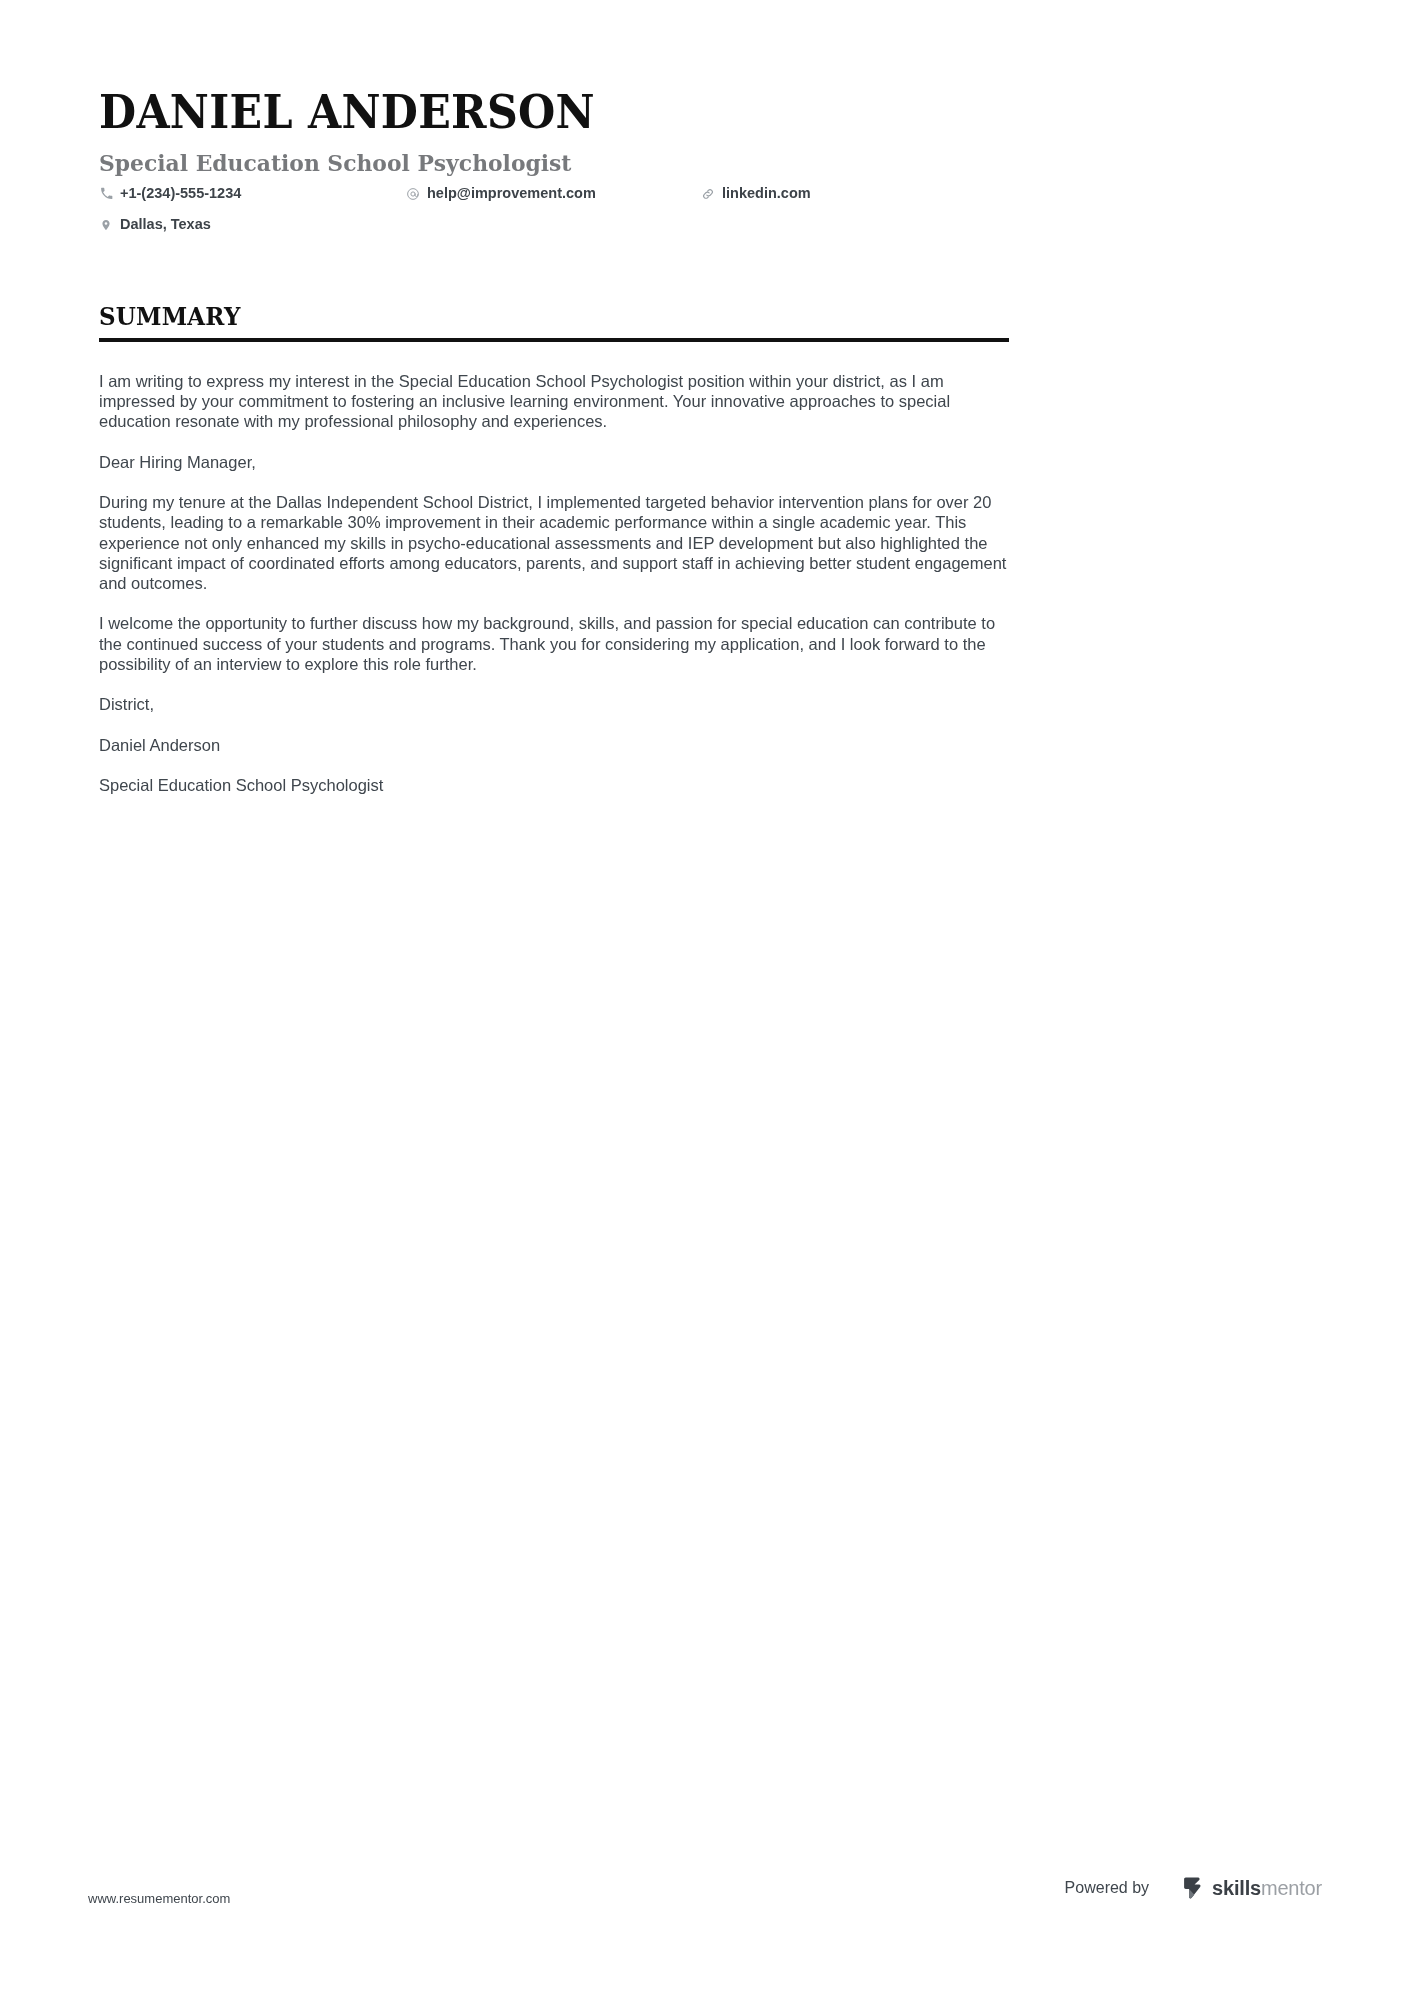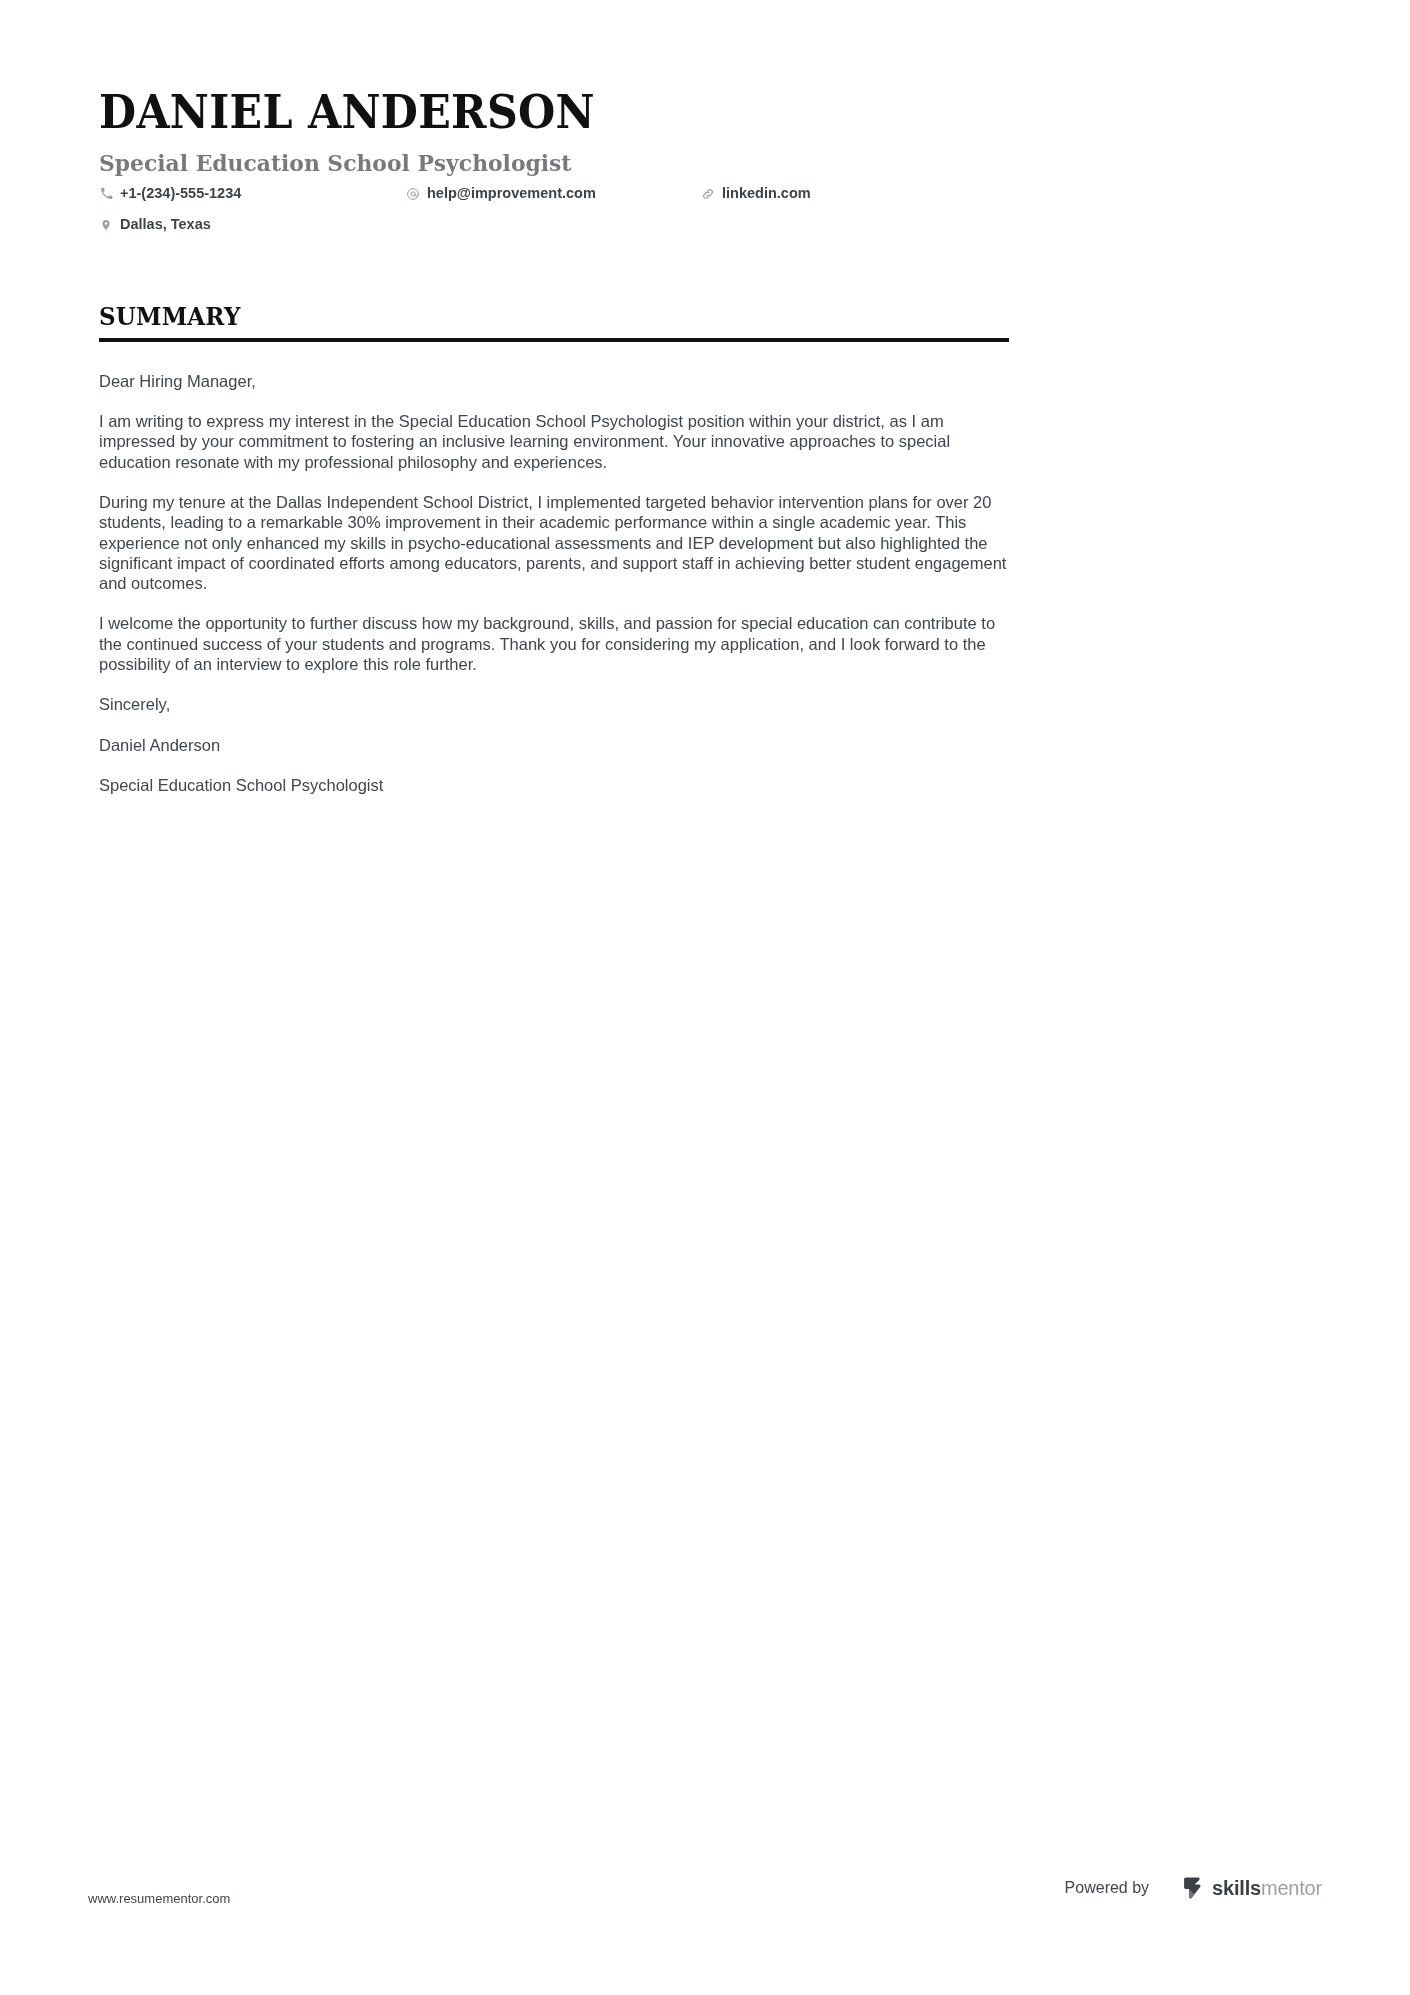--- a/index.html
+++ b/index.html
@@ -233,25 +233,25 @@
         <span>Dallas, Texas</span>
       </div>
     </div>
   </div>
 
   <div class="section section-summary">
     <h2 class="section-title">SUMMARY</h2>
     <div class="section-rule"></div>
 
     <div class="letter">
+      <p>I am writing to express my interest in the Special Education School Psychologist position within your district, as I am impressed by your commitment to fostering an inclusive learning environment. Your innovative approaches to special education resonate with my professional philosophy and experiences.</p>
       <p>Dear Hiring Manager,</p>
-      <p>I am writing to express my interest in the Special Education School Psychologist position within your district, as I am impressed by your commitment to fostering an inclusive learning environment. Your innovative approaches to special education resonate with my professional philosophy and experiences.</p>
       <p>During my tenure at the Dallas Independent School District, I implemented targeted behavior intervention plans for over 20 students, leading to a remarkable 30% improvement in their academic performance within a single academic year. This experience not only enhanced my skills in psycho-educational assessments and IEP development but also highlighted the significant impact of coordinated efforts among educators, parents, and support staff in achieving better student engagement and outcomes.</p>
       <p>I welcome the opportunity to further discuss how my background, skills, and passion for special education can contribute to the continued success of your students and programs. Thank you for considering my application, and I look forward to the possibility of an interview to explore this role further.</p>
-      <p>Sincerely,</p>
+      <p>District,</p>
       <p>Daniel Anderson</p>
       <p>Special Education School Psychologist</p>
     </div>
   </div>
 
   <div class="footer">
     <div class="footer-url">www.resumementor.com</div>
     <div class="footer-brand">
       <span class="powered-by">Powered by</span>
       <span class="logo">

